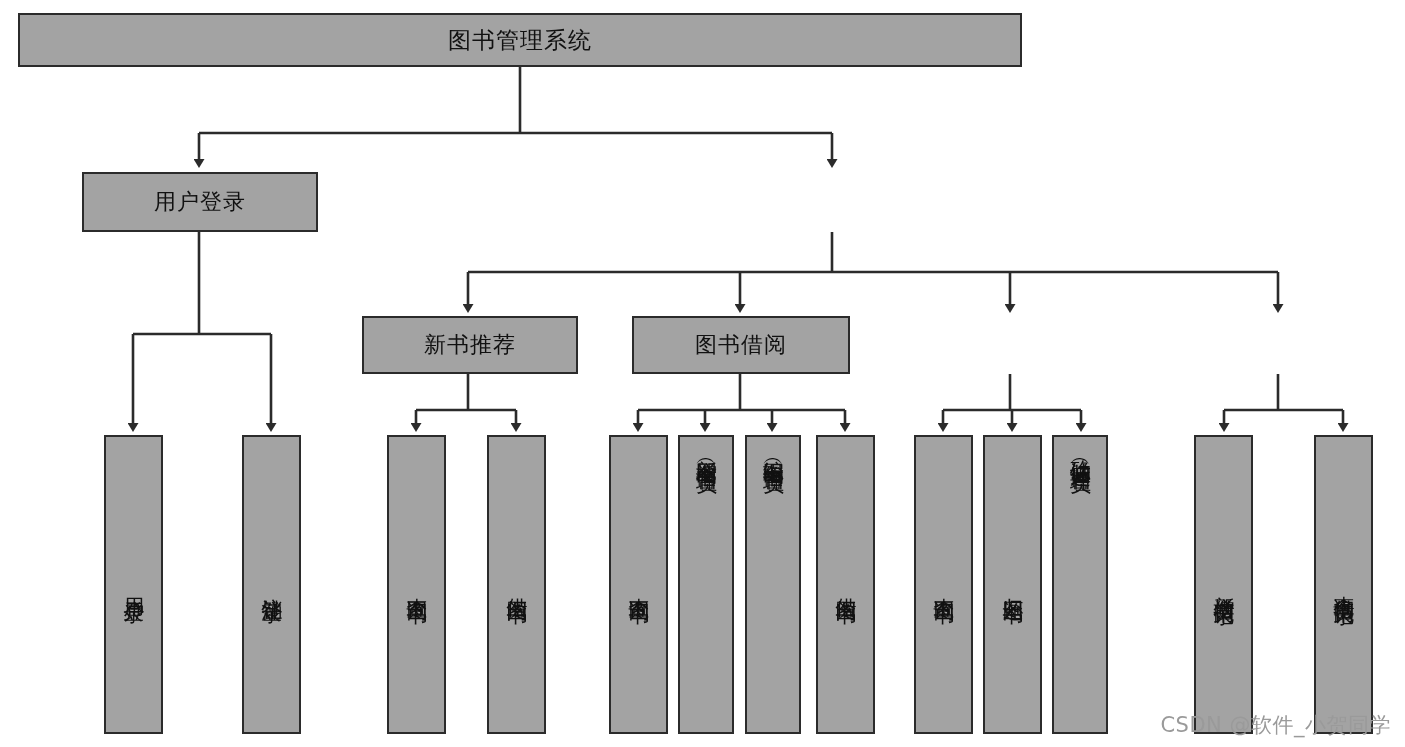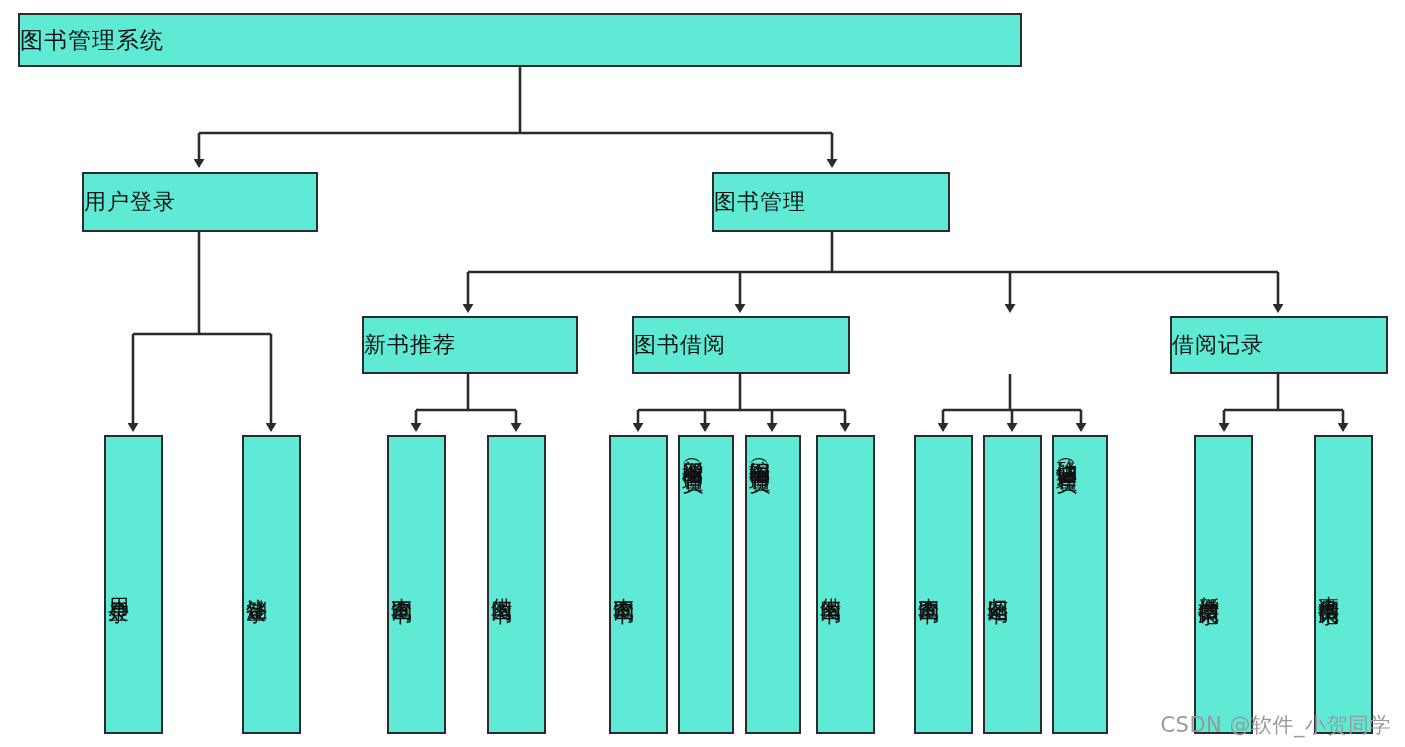--- a/index.html
+++ b/index.html
@@ -23,24 +23,25 @@
     position: absolute;
     left: 0;
     top: 0;
     width: 1405px;
     height: 747px;
     pointer-events: none;
   }
   .node {
     position: absolute;
     box-sizing: border-box;
-    background: #5eead4;
+    background: #a3a3a3;
     border: 2.5px solid #2b2b2b;
     display: flex;
     align-items: center;
+    justify-content: center;
     text-align: center;
     color: #111111;
     z-index: 2;
   }
   .node.root-node {
     font-size: 23px;
     letter-spacing: 1px;
   }
   .node.level1-node,
   .node.level2-node {
@@ -129,32 +130,26 @@
     </g>
   </svg>
 
   <div class="node root-node" style="left:18px; top:13px; width:1004px; height:54px;">
     <span>图书管理系统</span>
   </div>
 
   <div class="node level1-node" style="left:82px; top:172px; width:236px; height:60px;">
     <span>用户登录</span>
   </div>
-  <div class="node level1-node" style="left:712px; top:172px; width:238px; height:60px;">
-    <span>图书管理</span>
-  </div>
 
   <div class="node level2-node" style="left:362px; top:316px; width:216px; height:58px;font-family:Liberation Serif, serif;">
     <span>新书推荐</span>
   </div>
   <div class="node level2-node" style="left:632px; top:316px; width:218px; height:58px;">
     <span>图书借阅</span>
-  </div>
-  <div class="node level2-node" style="left:1170px; top:316px; width:218px; height:58px;">
-    <span>借阅记录</span>
   </div>
 
   <div class="node leaf-node" style="left:104px; top:435px; width:59px; height:299px;">
     <span class="vtext">用户登录</span>
   </div>
   <div class="node leaf-node" style="left:242px; top:435px; width:59px; height:299px;">
     <span class="vtext">注销登录</span>
   </div>
 
   <div class="node leaf-node" style="left:387px; top:435px; width:59px; height:299px;">

